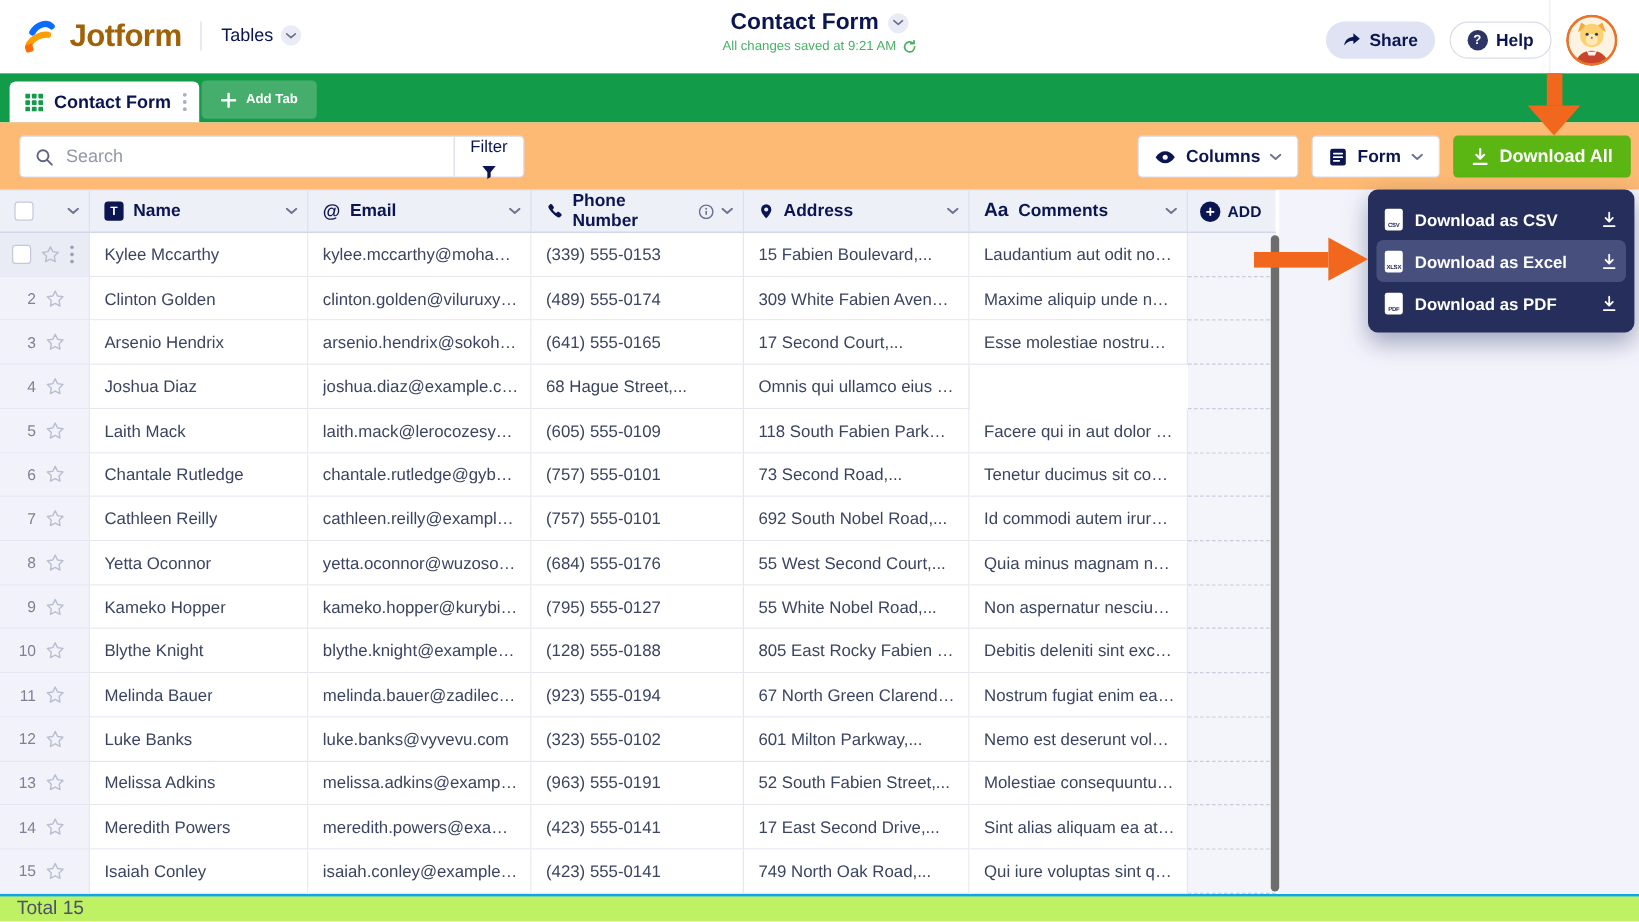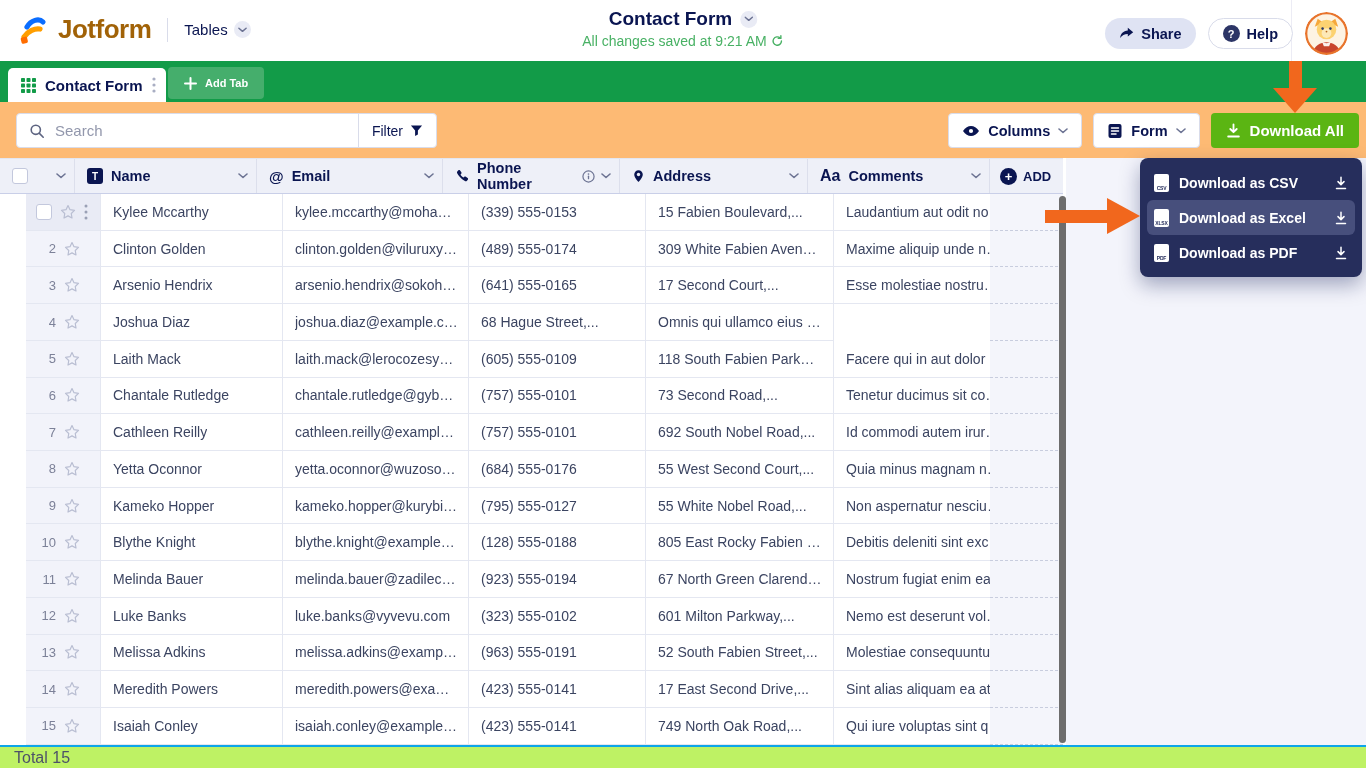--- a/index.html
+++ b/index.html
@@ -9,21 +9,21 @@
   
   .topbar{position:absolute;top:0;left:0;right:0;height:61px;background:#fff;z-index:5;}
   .brand{position:absolute;left:18px;top:14px;display:flex;align-items:center;gap:10px;}
   .logo-text{font-size:26px;font-weight:800;letter-spacing:-0.5px;color:#a16207;text-align:right;}
   .brand-divider{width:1px;height:24px;background:#d9dcea;margin:0 6px;}
   .product-switch{display:flex;align-items:center;gap:6px;font-size:15px;color:#0a1551;cursor:pointer;}
   .chev-circle{width:17px;height:17px;border-radius:50%;background:#e9ebf5;display:flex;align-items:center;justify-content:center;}
   .title-wrap{position:absolute;left:50%;top:8px;transform:translateX(-50%);text-align:center;white-space:nowrap;}
   .title-line{display:flex;align-items:center;gap:8px;justify-content:center;}
   .page-title{font-size:19px;font-weight:700;color:#0a1551;}
-  .autosave{margin-top:3px;font-size:14px;color:#48b164;display:flex;align-items:center;gap:5px;justify-content:center;}
+  .autosave{margin-top:3px;font-size:11px;color:#48b164;display:flex;align-items:center;gap:5px;justify-content:center;}
   .top-right{position:absolute;right:18px;top:12px;display:flex;align-items:center;gap:12px;}
   .pill{height:31px;border-radius:16px;display:flex;align-items:center;gap:7px;padding:0 14px;
         font-size:14.5px;font-weight:600;color:#0a1551;cursor:pointer;box-sizing:border-box;}
   .share-pill{background:#dfe3f3;}
   .help-pill{background:#fff;border:1px solid #d9dcea;}
   .qcircle{width:17px;height:17px;border-radius:50%;background:#2c3566;color:#fff;font-size:11px;font-weight:700;
            display:flex;align-items:center;justify-content:center;}
   .top-divider{position:absolute;right:74px;top:0;width:1px;height:61px;background:#ececf5;}
   .avatar{width:43px;height:43px;border-radius:50%;overflow:hidden;cursor:pointer;}
   
@@ -35,21 +35,21 @@
            display:flex;align-items:center;gap:8px;padding:0 16px;color:#fff;font-size:11px;font-weight:700;cursor:pointer;}
   
   .toolbar{position:absolute;top:102px;left:0;right:0;height:56px;background:#fdba74;z-index:4;}
   .searchbox{position:absolute;left:16px;top:11px;width:421px;height:35px;border:1px solid #d9dcea;border-radius:4px;
              box-sizing:border-box;display:flex;align-items:center;background:#fff;}
   .searchbox input{flex:1;border:none;outline:none;font-size:15px;color:#0a1551;padding:0 8px 0 10px;
                    font-family:"Liberation Sans",sans-serif;background:transparent;min-width:0;}
   .searchbox input::placeholder{color:#9297ac;}
   .search-icon-wrap{padding-left:12px;}
   .filter-seg{height:100%;border-left:1px solid #d9dcea;display:flex;align-items:center;gap:7px;padding:0 13px;
-              font-size:14px;color:#0a1551;cursor:pointer;}
+              font-size:14px;color:#0a1551;cursor:pointer;flex-direction:column;}
   .tb-right{position:absolute;right:7px;top:11px;display:flex;align-items:center;gap:11px;}
   .tb-btn{height:35px;border:1px solid #d9dcea;border-radius:4px;background:#fff;display:flex;align-items:center;
           gap:8px;padding:0 13px;font-size:14.5px;font-weight:600;color:#0a1551;cursor:pointer;box-sizing:border-box;}
   .dl-btn{height:35px;border-radius:4px;background:#5bb513;color:#fff;display:flex;align-items:center;gap:9px;
           padding:0 15px;font-size:15px;font-weight:700;cursor:pointer;box-sizing:border-box;}
   
   .right-bg{position:absolute;left:1066px;top:158px;right:0;height:587px;background:#f3f4fb;}
   .thead{position:absolute;top:158px;left:0;width:1063px;height:36px;background:#eef0f8;box-sizing:border-box;
          border-bottom:1px solid #c9cfe8;border-top:1px solid #e3e6f0;display:grid;
          grid-template-columns:75px 182px 186px 177px 188px 182px 73px;z-index:2;}
@@ -57,21 +57,21 @@
          font-size:14.5px;font-weight:700;color:#0a1551;box-sizing:border-box;cursor:pointer;}
   .hcell:last-child{border-right:none;}
   .h-chev{margin-left:auto;color:#6c7393;}
   .t-ico{width:16px;height:16px;border-radius:3px;background:#0a1551;color:#fff;font-size:10px;font-weight:700;
          display:flex;align-items:center;justify-content:center;flex:0 0 auto;}
   .at-ico{font-size:15px;font-weight:600;color:#0a1551;}
   .aa-ico{font-size:16px;font-weight:700;color:#0a1551;letter-spacing:0;}
   .addcircle{width:17px;height:17px;border-radius:50%;background:#0a1551;color:#fff;display:flex;align-items:center;
              justify-content:center;font-size:13px;font-weight:700;flex:0 0 auto;}
   .tbody{position:absolute;top:194px;left:0;width:990px;z-index:1;}
-  .trow{display:grid;grid-template-columns:75px 182px 186px 177px 188px 182px;height:36.73px;box-sizing:border-box;padding-left:26px;}
+  .trow{display:grid;grid-template-columns:75px 182px 186px 177px 188px 182px;height:36.73px;box-sizing:border-box;}
   .cell{display:flex;align-items:center;padding:0 10px 0 12px;border-right:1px solid #e4e7f1;border-bottom:1px solid #e4e7f1;
         box-sizing:border-box;font-size:14px;color:#3b4461;white-space:nowrap;overflow:hidden;text-overflow:ellipsis;
         background:#fff;cursor:pointer;}
   .cell>span{overflow:hidden;text-overflow:ellipsis;}
   .rowhead{background:#f2f3fa;gap:8px;padding-left:10px;}
   .rh-hover{background:#e9ebf5;}
   .rownum{width:20px;text-align:right;font-size:13px;color:#7c8198;flex:0 0 auto;}
   .checkbox{width:16px;height:16px;border:1.5px solid #c3c8dd;border-radius:3px;background:#fff;box-sizing:border-box;flex:0 0 auto;}
   .addcol{position:absolute;left:990px;top:194px;width:73px;height:551px;background:#f4f5fb;z-index:1;}
   .dashrow{height:36.73px;box-sizing:border-box;border-bottom:1px dashed #c8cdde;}

